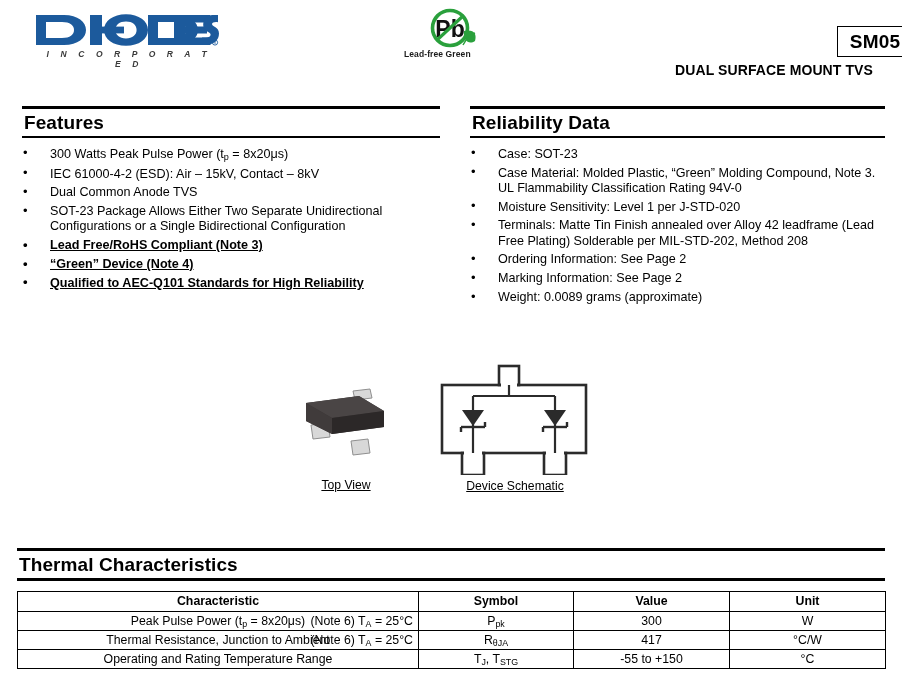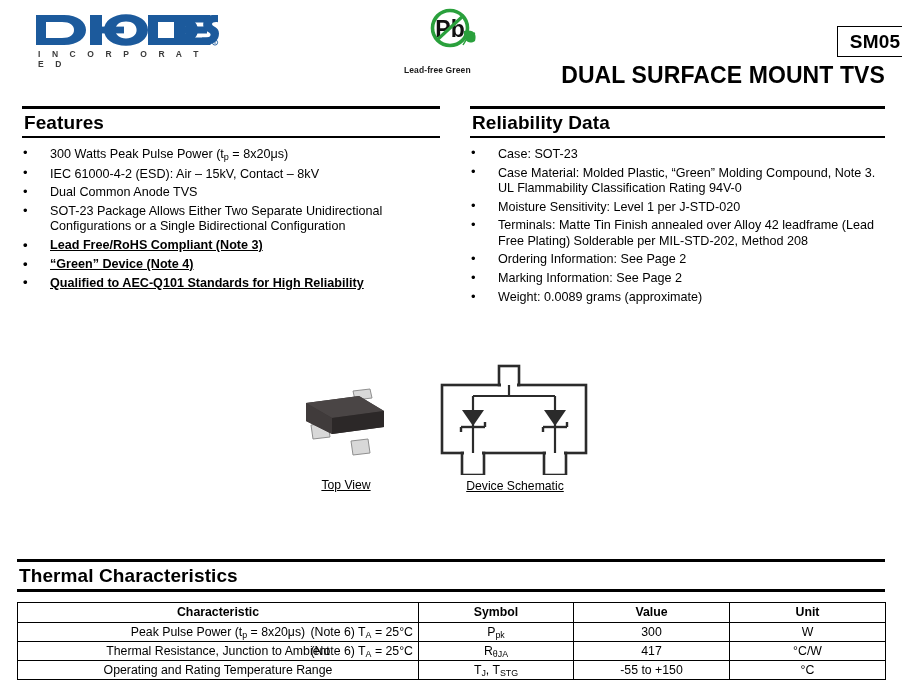--- a/index.html
+++ b/index.html
@@ -18,40 +18,41 @@
   #header { position: absolute; left: 0; top: 0; width: 902px; height: 92px; }
 
   #logo-block { position: absolute; left: 34px; top: 13px; width: 186px; height: 48px; }
   #logo-word { display:block; width: 186px; height: 34px; }
   #logo-inc {
     display: block;
     font-size: 8.5px;
     font-weight: bold;
     letter-spacing: 4.6px;
     color: #3b3b3b;
-    text-align: left;
+    text-align: center;
     margin-top: 2px;
     padding-left: 4px;
+    font-style: italic;
   }
 
   #pb-block { position: absolute; left: 404px; top: 7px; width: 96px; height: 54px; }
   #pb-mark { display:block; margin: 0 auto; }
   #pb-caption {
     display:block; font-size: 8.5px; font-weight: bold; color: #1a1a1a;
-    margin-top: 16px; letter-spacing: 0.1px;
+    margin-top: 0px; letter-spacing: 0.1px;
   }
 
   #part-box {
     position: absolute; left: 799px; top: 26px; width: 76px; height: 31px;
     border: 1.6px solid #000; display: flex; align-items: center; justify-content: center; margin-left: 38px;
   }
   #part-number { font-size: 19px; font-weight: bold; letter-spacing: 0.2px; }
   #subtitle {
-    position: absolute; right: 17px; top: 62px;
-    font-size: 23px; font-weight: bold; letter-spacing: 0.1px;
+    position: absolute; right: 29px; top: 62px;
+    font-size: 14px; font-weight: bold; letter-spacing: 0.1px;
   }
 
   
   .section { position: absolute; }
   .rule-top { height: 3px; background: #000; width: 100%; }
   .rule-bottom { height: 1.6px; background: #000; width: 100%; }
   .section-title {
     font-size: 19px; font-weight: bold; padding: 3px 0 3px 2px; line-height: 1.12;
     letter-spacing: 0.1px;
   }
@@ -74,21 +75,21 @@
     line-height: 15.2px;
   }
   ul.speclist li.bold { font-weight: bold; text-decoration: underline; }
   sub { font-size: 0.72em; vertical-align: baseline; position: relative; top: 0.28em; }
 
   
   #figures { position: absolute; left: 0; top: 355px; width: 902px; height: 150px; }
   .fig-caption { font-size: 12.2px; text-align: center; text-decoration: underline; }
 
   
-  #thermal { position: absolute; left: 17px; top: 548px; width: 868px; margin-top: 11px; }
+  #thermal { position: absolute; left: 17px; top: 548px; width: 868px; }
   #thermal .rule-top { height: 3px; }
   #thermal .rule-bottom { height: 2.4px; }
 
   table.spec {
     border-collapse: collapse;
     width: 868px;
     margin-top: 10px;
     table-layout: fixed;
     font-size: 12.3px;
   }

